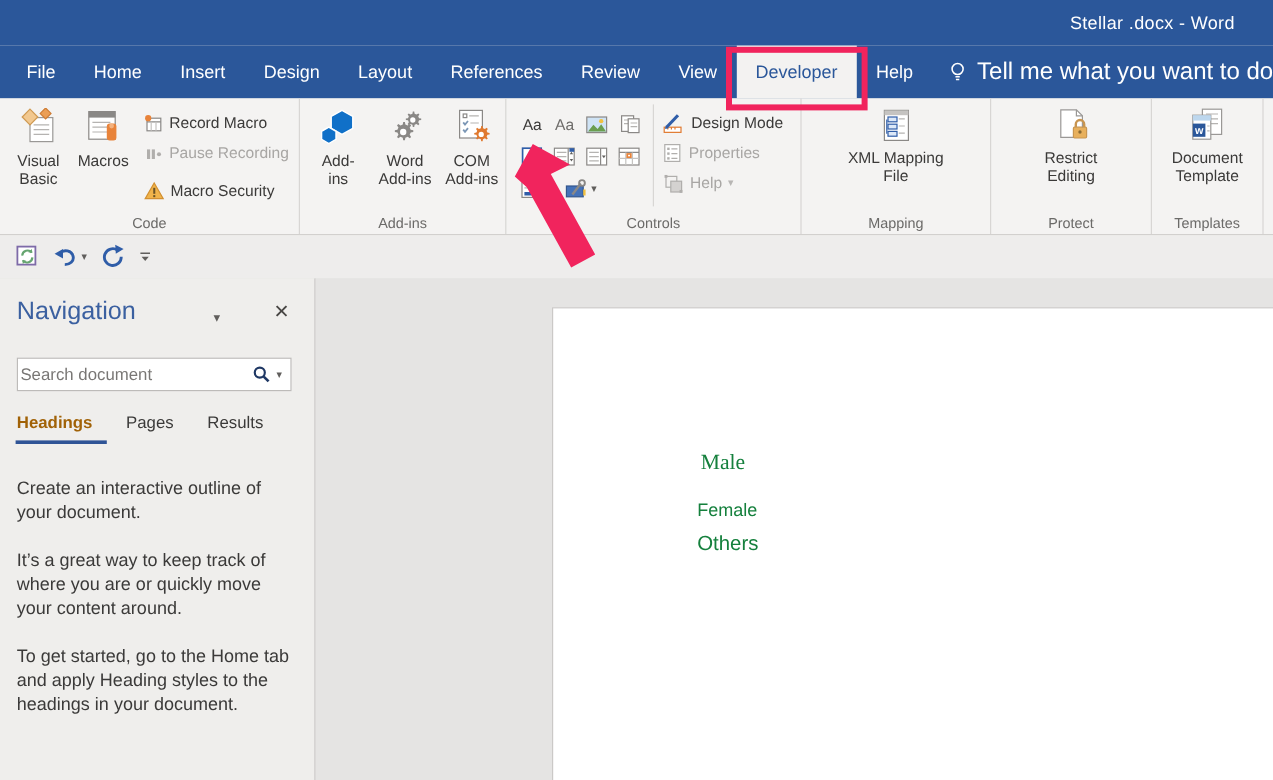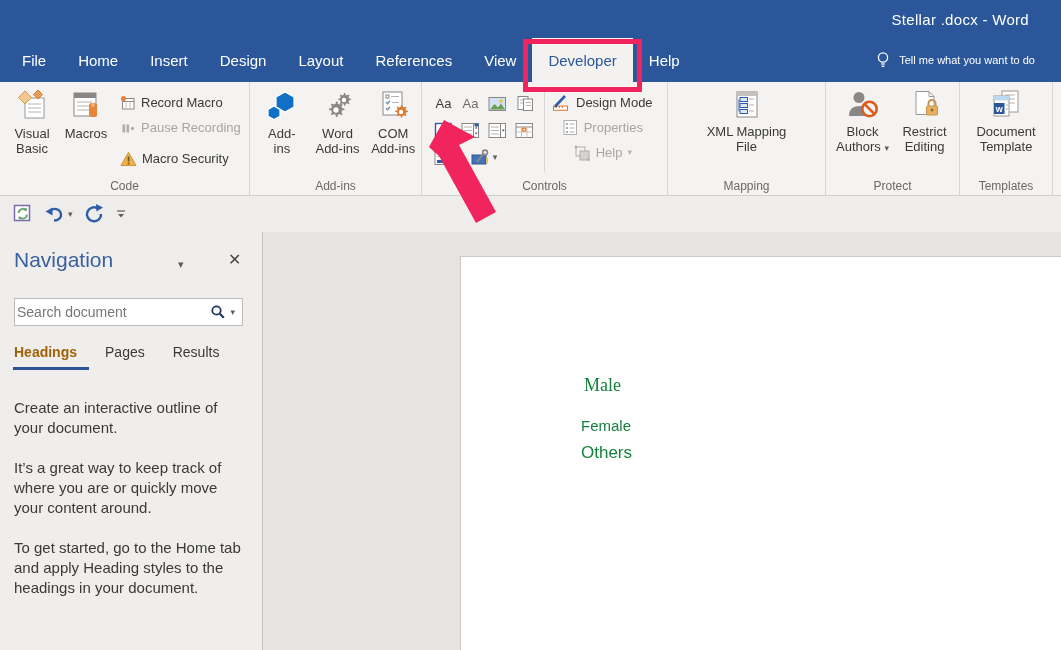--- a/index.html
+++ b/index.html
@@ -16,21 +16,21 @@
 
   
   .titlebar{height:38px;background:var(--word-blue);color:#fff;display:flex;align-items:center;justify-content:flex-end;}
   .titlebar .doc-title{font-size:15px;padding-right:32px;letter-spacing:.3px;}
 
   
   .tabbar{height:44px;background:var(--word-blue);display:flex;align-items:stretch;padding-left:6px;color:#fff;}
   .tab{display:flex;align-items:center;padding:0 16px;font-size:15px;cursor:default;position:relative;}
   .tab.active{background:#f3f2f1;color:var(--word-blue);}
   .dev-highlight{position:absolute;left:-9px;top:1px;width:calc(100% + 18px);height:53px;border:5px solid var(--red);z-index:80;pointer-events:none;}
-  .tellme{margin-left:auto;display:flex;align-items:center;gap:8px;font-size:11px;padding-right:26px;}
+  .tellme{margin-left:auto;display:flex;align-items:center;gap:8px;font-size:20px;}
 
   
   .ribbon{height:114px;background:var(--ribbon-bg);border-bottom:1px solid #d2d0ce;display:flex;}
   .rgroup{position:relative;border-right:1px solid var(--divider);height:100%;}
   .glabel{position:absolute;bottom:2px;left:0;width:100%;text-align:center;font-size:12px;color:#6b6a68;}
   .gcontent{display:flex;height:90px;padding-top:5px;}
   .bigbtn{display:flex;flex-direction:column;align-items:center;padding-top:3px;}
   .bigbtn .lbl{font-size:13px;line-height:15px;color:var(--txt);text-align:center;margin-top:4px;}
   .smallbtn{display:flex;align-items:center;gap:5px;font-size:13px;color:var(--txt);height:25px;white-space:nowrap;}
   .smallbtn.disabled{color:var(--disabled);}
@@ -40,21 +40,21 @@
   .g-code{width:250px;} .g-code .gcontent{padding-left:6px;gap:4px;}
   .codecol{display:flex;flex-direction:column;justify-content:flex-start;padding-top:3px;margin-left:6px;}
   .codecol .smallbtn:last-child{margin-top:6px;}
 
   .g-addins{width:172px;} .g-addins .gcontent{padding-left:4px;}
   .g-addins .bigbtn{width:56px;}
 
   .g-controls{width:246px;} 
   .cgrid{display:grid;grid-template-columns:repeat(4,27px);grid-auto-rows:27px;padding:3px 2px 0 8px;align-items:center;justify-items:center;}
   .mini{width:24px;height:22px;display:flex;align-items:center;justify-content:center;font-size:13px;color:var(--txt);}
-  .ctrl-right{border-left:1px solid var(--divider);margin-left:4px;padding:3px 0 0 7px;display:flex;flex-direction:column;align-items:center;}
+  .ctrl-right{border-left:1px solid var(--divider);margin-left:4px;padding:3px 0 0 7px;display:flex;flex-direction:column;}
 
   .g-mapping{width:158px;} .g-mapping .gcontent{justify-content:center;}
   .g-protect{width:134px;} .g-protect .gcontent{justify-content:center;gap:2px;}
   .g-templates{width:93px;} .g-templates .gcontent{justify-content:center;}
   .g-fill{flex:1;border-right:none;}
 
   
   .qat{height:36px;background:#eeedec;display:flex;align-items:center;gap:10px;padding-left:12px;}
   .qatbtn{display:flex;align-items:center;gap:2px;}
 
@@ -103,20 +103,21 @@
     <span class="doc-title">Stellar .docx - Word</span>
   </div>
 
   <div class="tabbar">
     <span class="tab">File</span>
     <span class="tab">Home</span>
     <span class="tab">Insert</span>
     <span class="tab">Design</span>
     <span class="tab">Layout</span>
     <span class="tab">References</span>
+    <span class="tab">Review</span>
     <span class="tab">View</span>
     <span class="tab active">
       <span>Developer</span>
       <span class="dev-highlight"></span>
     </span>
     <span class="tab">Help</span>
     <span class="tellme">
       <svg width="16" height="18" viewBox="0 0 16 18">
         <circle cx="8" cy="6.5" r="4.6" fill="none" stroke="#fff" stroke-width="1.3"></circle>
         <line x1="6.2" y1="13" x2="9.8" y2="13" stroke="#fff" stroke-width="1.3"></line>
@@ -362,30 +363,20 @@
           </svg>
           <span class="lbl"><span>XML Mapping</span><br>
           <span>File</span></span>
         </div>
       </div>
       <div class="glabel">Mapping</div>
     </div>
 
     <div class="rgroup g-protect">
       <div class="gcontent">
-        <div class="bigbtn" style="width:62px">
-          <svg width="32" height="30" viewBox="0 0 32 30">
-            <circle cx="12" cy="7.5" r="5.5" fill="#8a8886"></circle>
-            <path d="M2 26 q0-10 10-10 q10 0 10 10 z" fill="#8a8886"></path>
-            <circle cx="22.5" cy="19" r="7.2" fill="#f4f3f2" stroke="#dd5a1e" stroke-width="2.6"></circle>
-            <line x1="17.6" y1="14.1" x2="27.4" y2="23.9" stroke="#dd5a1e" stroke-width="2.6"></line>
-          </svg>
-          <span class="lbl"><span>Block</span><br>
-          <span>Authors</span> <span class="caret">▾</span></span>
-        </div>
         <div class="bigbtn" style="width:58px">
           <svg width="32" height="30" viewBox="0 0 32 30">
             <path d="M7 1.5 h13 l5 5 v18 h-18z" fill="#fff" stroke="#9a9896"></path>
             <path d="M20 1.5 v5 h5" fill="none" stroke="#9a9896"></path>
             <path d="M19.5 16 v-2.5 a3.5 3.5 0 0 1 7 0 V16" fill="none" stroke="#c89550" stroke-width="2"></path>
             <rect x="17.5" y="16" width="11" height="9" rx="1" fill="#e8b05c" stroke="#c89550"></rect>
             <circle cx="23" cy="20" r="1.4" fill="#8a6a34"></circle>
           </svg>
           <span class="lbl"><span>Restrict</span><br>
           <span>Editing</span></span>

